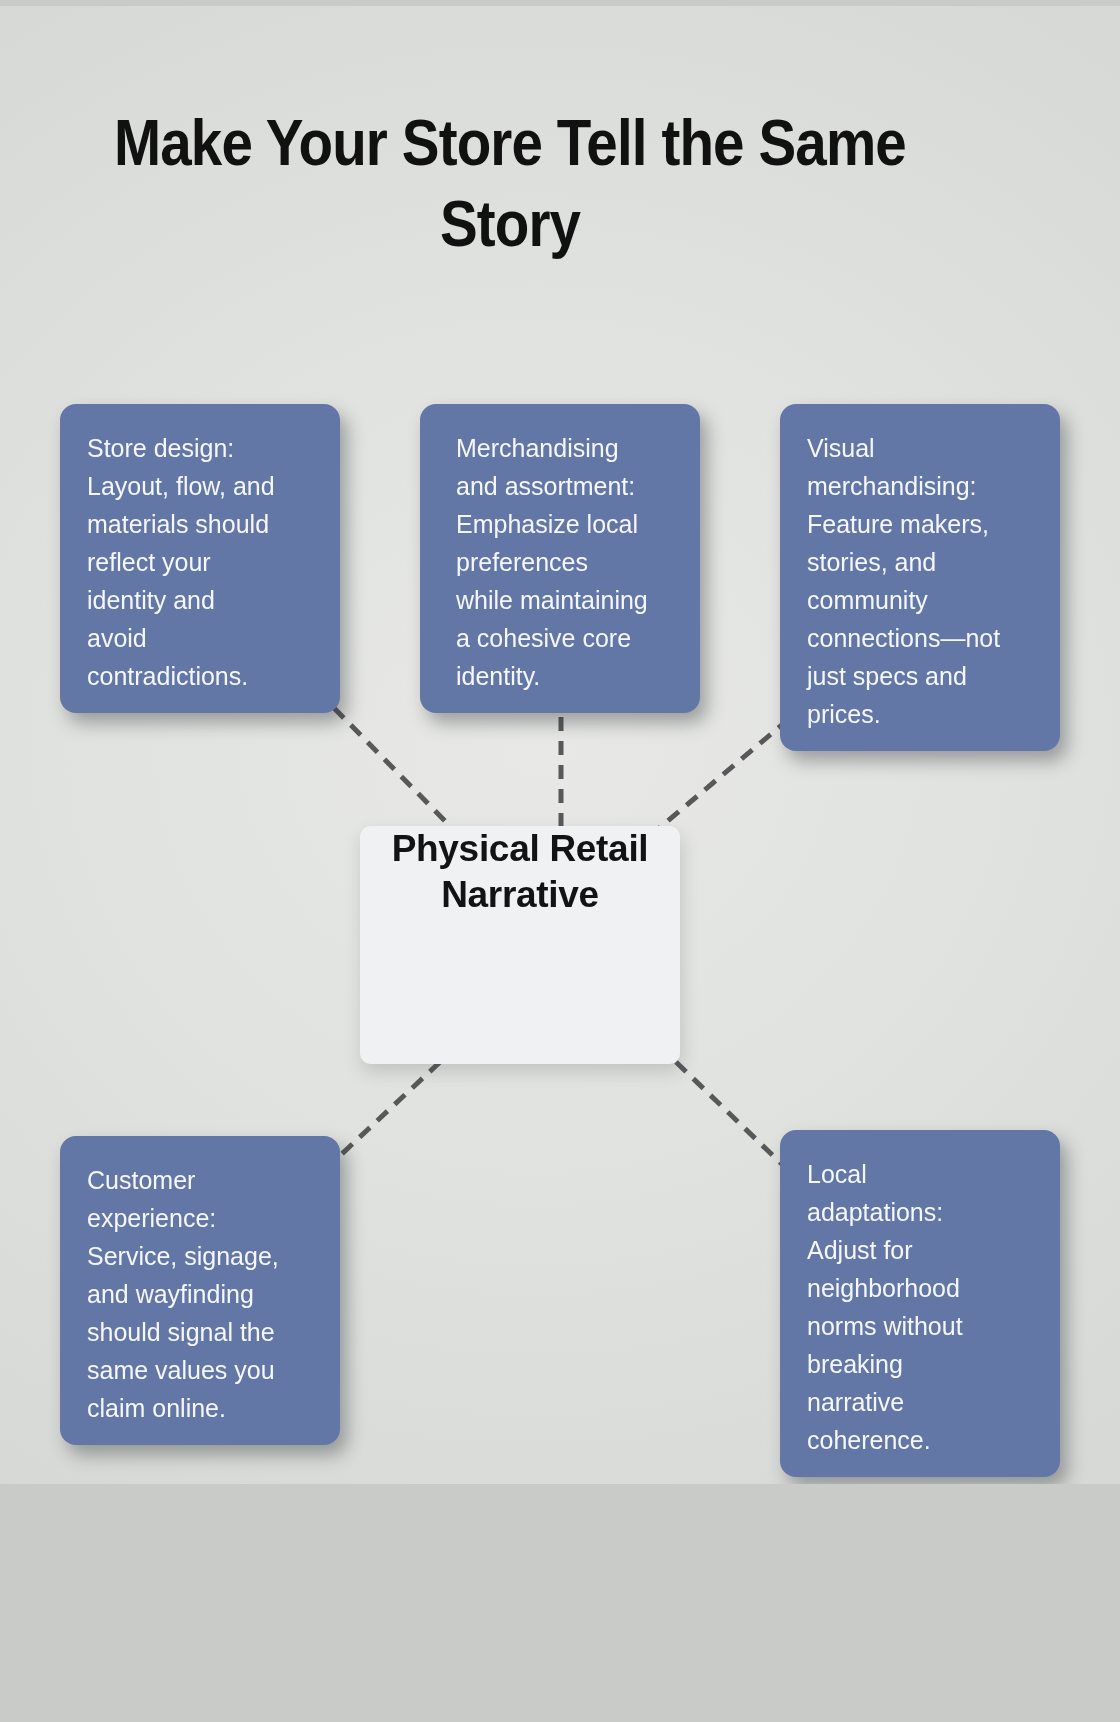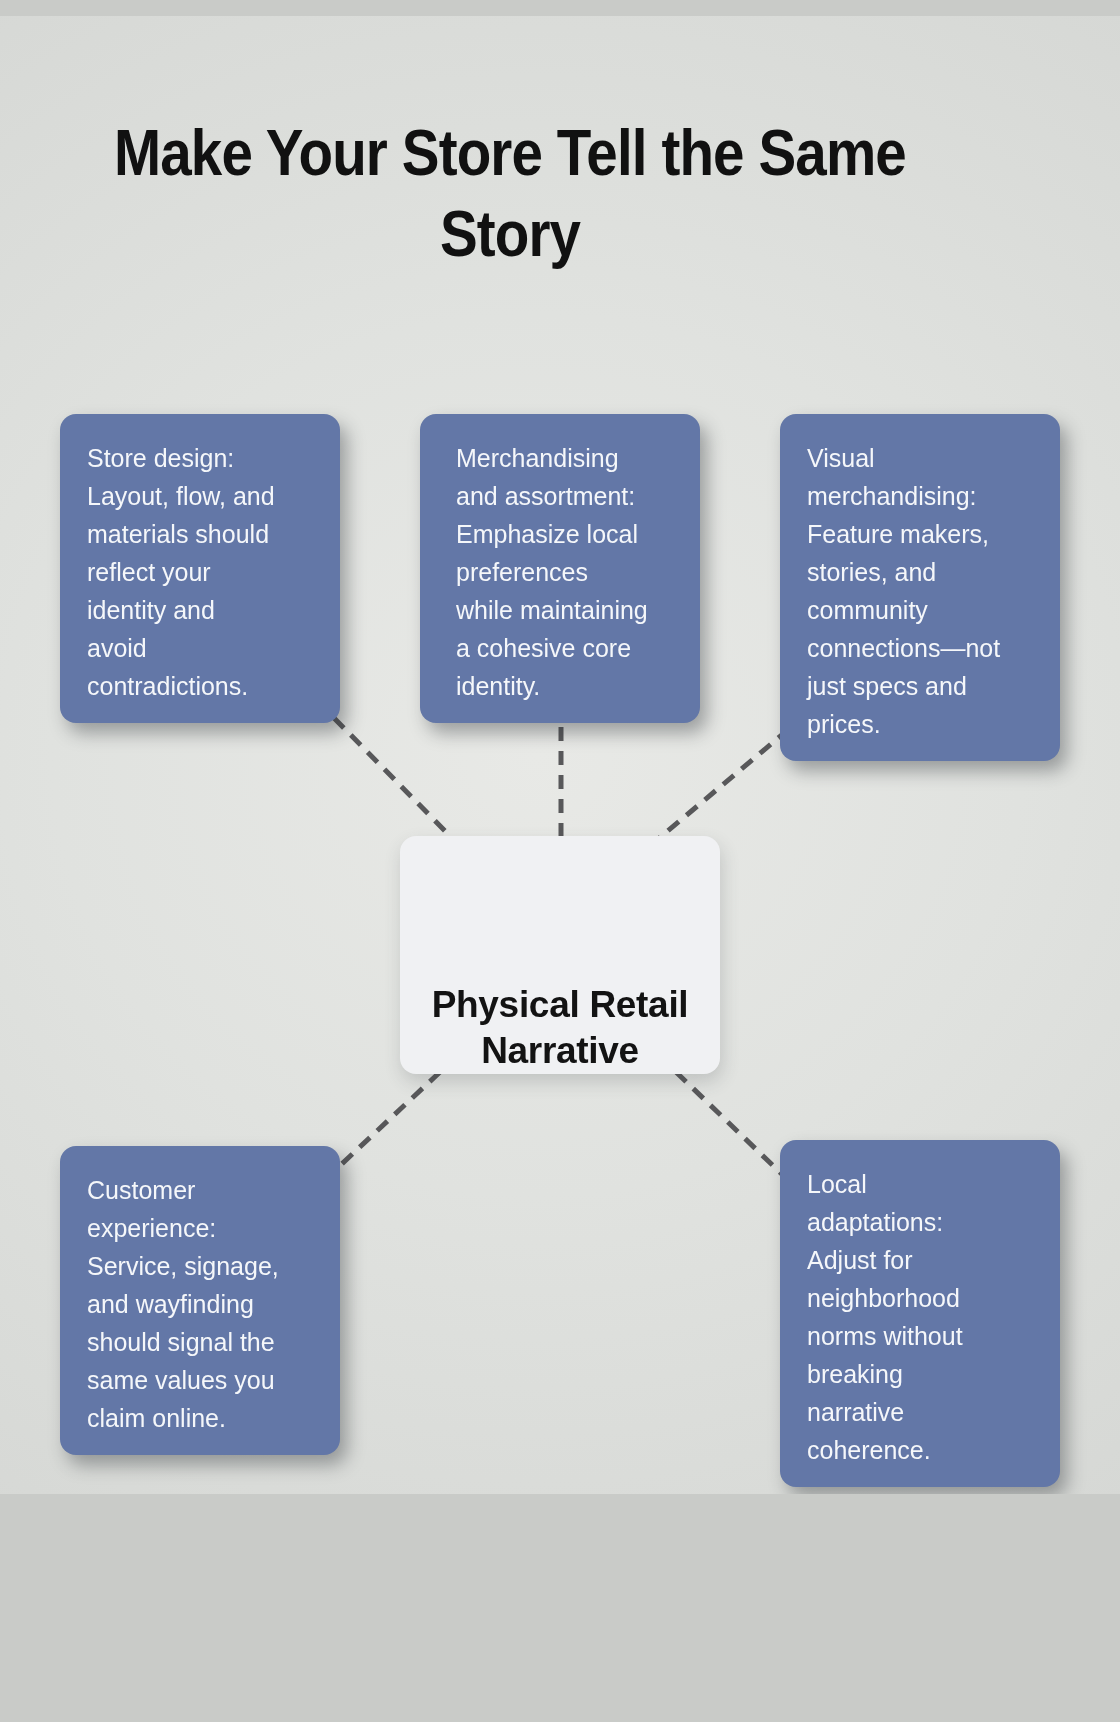--- a/index.html
+++ b/index.html
@@ -4,21 +4,21 @@
 <style>
   html, body {
     margin: 0;
     padding: 0;
     background: #c9cbc8;
   }
   .canvas {
     position: relative;
     width: 1120px;
     height: 1478px;
-    margin: 16px auto;
+    margin: 6px auto;
     overflow: hidden;
     background:
       radial-gradient(ellipse 90% 62% at 48% 50%, #e8e9e6 0%, #e0e2df 48%, #d6d8d5 100%);
     font-family: "Liberation Sans", sans-serif;
   }
 
   .page-title {
     position: absolute;
     top: 96px;
     left: 0;
@@ -68,30 +68,30 @@
     white-space: pre-line;
   }
   .node-store-design          { left: 60px;  top: 398px; }
   .node-merchandising         { left: 420px; top: 398px; padding-left: 36px; }
   .node-visual-merchandising  { left: 780px; top: 398px; }
   .node-customer-experience   { left: 60px;  top: 1130px; }
   .node-local-adaptations     { left: 780px; top: 1124px; }
 
   .central-node {
     position: absolute;
-    left: 400px;
+    left: 360px;
     top: 820px;
     width: 320px;
     height: 238px;
     box-sizing: border-box;
     background: #f0f1f3;
-    border-radius: 16px;
+    border-radius: 11px;
     box-shadow: 2px 8px 18px rgba(60, 65, 70, 0.20);
     display: flex;
-    align-items: flex-end;
+    align-items: flex-start;
     justify-content: center;
     z-index: 3;
   }
   .central-node-label {
     text-align: center;
     font-weight: bold;
     font-size: 37px;
     line-height: 46px;
     letter-spacing: -0.3px;
     color: #131313;

